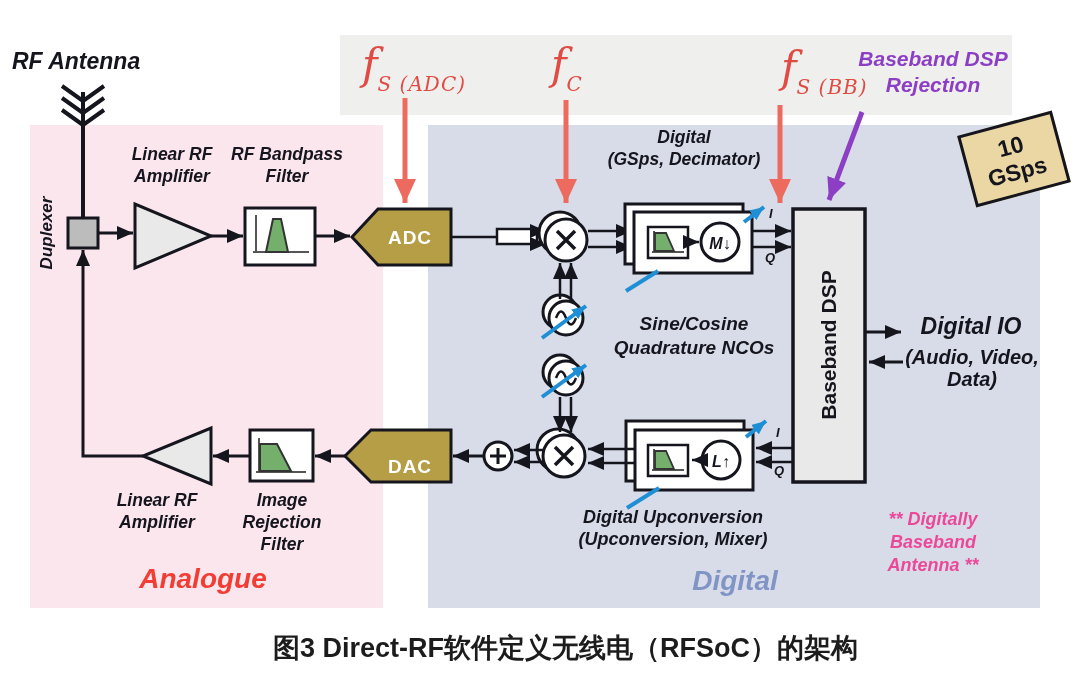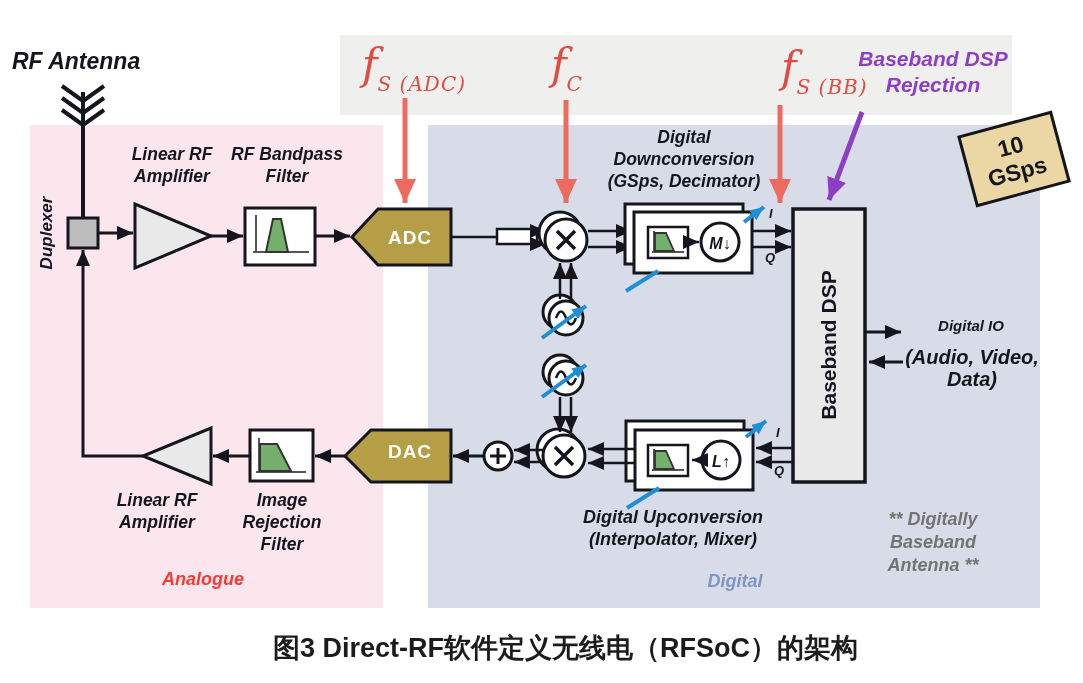--- a/index.html
+++ b/index.html
@@ -21,25 +21,25 @@
         font-style:normal;letter-spacing:1px;transform:translate(-50%,-50%);}
   .vert{position:absolute;transform:translate(-50%,-50%) rotate(-90deg);
         white-space:nowrap;font-weight:bold;}
   .fsym{position:absolute;font-family:"DejaVu Serif",serif;font-style:italic;color:#e04b43;}
   .fsym .base{font-size:42px;line-height:40px;}
   .fsym .subt{font-size:20px;vertical-align:-12px;letter-spacing:1px;}
   .badge{position:absolute;background:#ead7a4;border:3px solid #15151d;
          transform:rotate(-15deg);text-align:center;font-weight:bold;
          font-size:23px;line-height:26px;padding:8px 10px;color:#15151d;}
   .purp{color:#8c3fc4;font-size:21px;line-height:26px;}
-  .cyan{color:#737373;font-size:18px;line-height:23px;}
-  .regname{font-size:18px;}
+  .cyan{color:#ec4899;font-size:18px;line-height:23px;}
+  .regname{font-size:28px;}
   .caption{position:absolute;left:0;right:0;text-align:center;font-size:27px;
            font-weight:600;color:#1c1c1c;font-style:normal;font-family:"Liberation Sans",sans-serif;}
-  .io-title{font-size:15px;}
+  .io-title{font-size:23px;}
   .io-sub{font-size:20px;font-weight:600;line-height:22px;}
 </style>
 </head>
 <body>
 
 <div class="canvas">
 
   <div class="region band" style="left:340px;top:35px;width:672px;height:80px;"></div>
   <div class="region pink" style="left:30px;top:125px;width:353px;height:483px;"></div>
   <div class="region blue" style="left:428px;top:125px;width:612px;height:483px;"></div>
@@ -189,32 +189,35 @@
   <div class="lbl sm c" style="left:172px;top:143px;">
     <div>Linear RF</div>
     <div>Amplifier</div>
   </div>
   <div class="lbl sm c" style="left:287px;top:143px;">
     <div>RF Bandpass</div>
     <div>Filter</div>
   </div>
 
   <div class="conv" style="left:410px;top:238px;">ADC</div>
-  <div class="conv" style="left:410px;top:452px;">DAC</div>
+  <div class="conv" style="left:410px;top:467px;">DAC</div>
 
   <div class="lbl sm c" style="left:684px;top:126px;">
     <div>Digital</div>
-    <div>Downconversion</div>
     <div>(GSps, Decimator)</div>
   </div>
 
+  <div class="lbl sm c" style="left:694px;top:312px;font-size:19px;line-height:24px;">
+    <div>Sine/Cosine</div>
+    <div>Quadrature NCOs</div>
+  </div>
 
   <div class="lbl sm c" style="left:673px;top:506px;font-size:18px;">
     <div>Digital Upconversion</div>
-    <div>(Interpolator, Mixer)</div>
+    <div>(Upconversion, Mixer)</div>
   </div>
 
   <div class="lbl sm c" style="left:157px;top:489px;">
     <div>Linear RF</div>
     <div>Amplifier</div>
   </div>
   <div class="lbl sm c" style="left:282px;top:489px;">
     <div>Image</div>
     <div>Rejection</div>
     <div>Filter</div>

